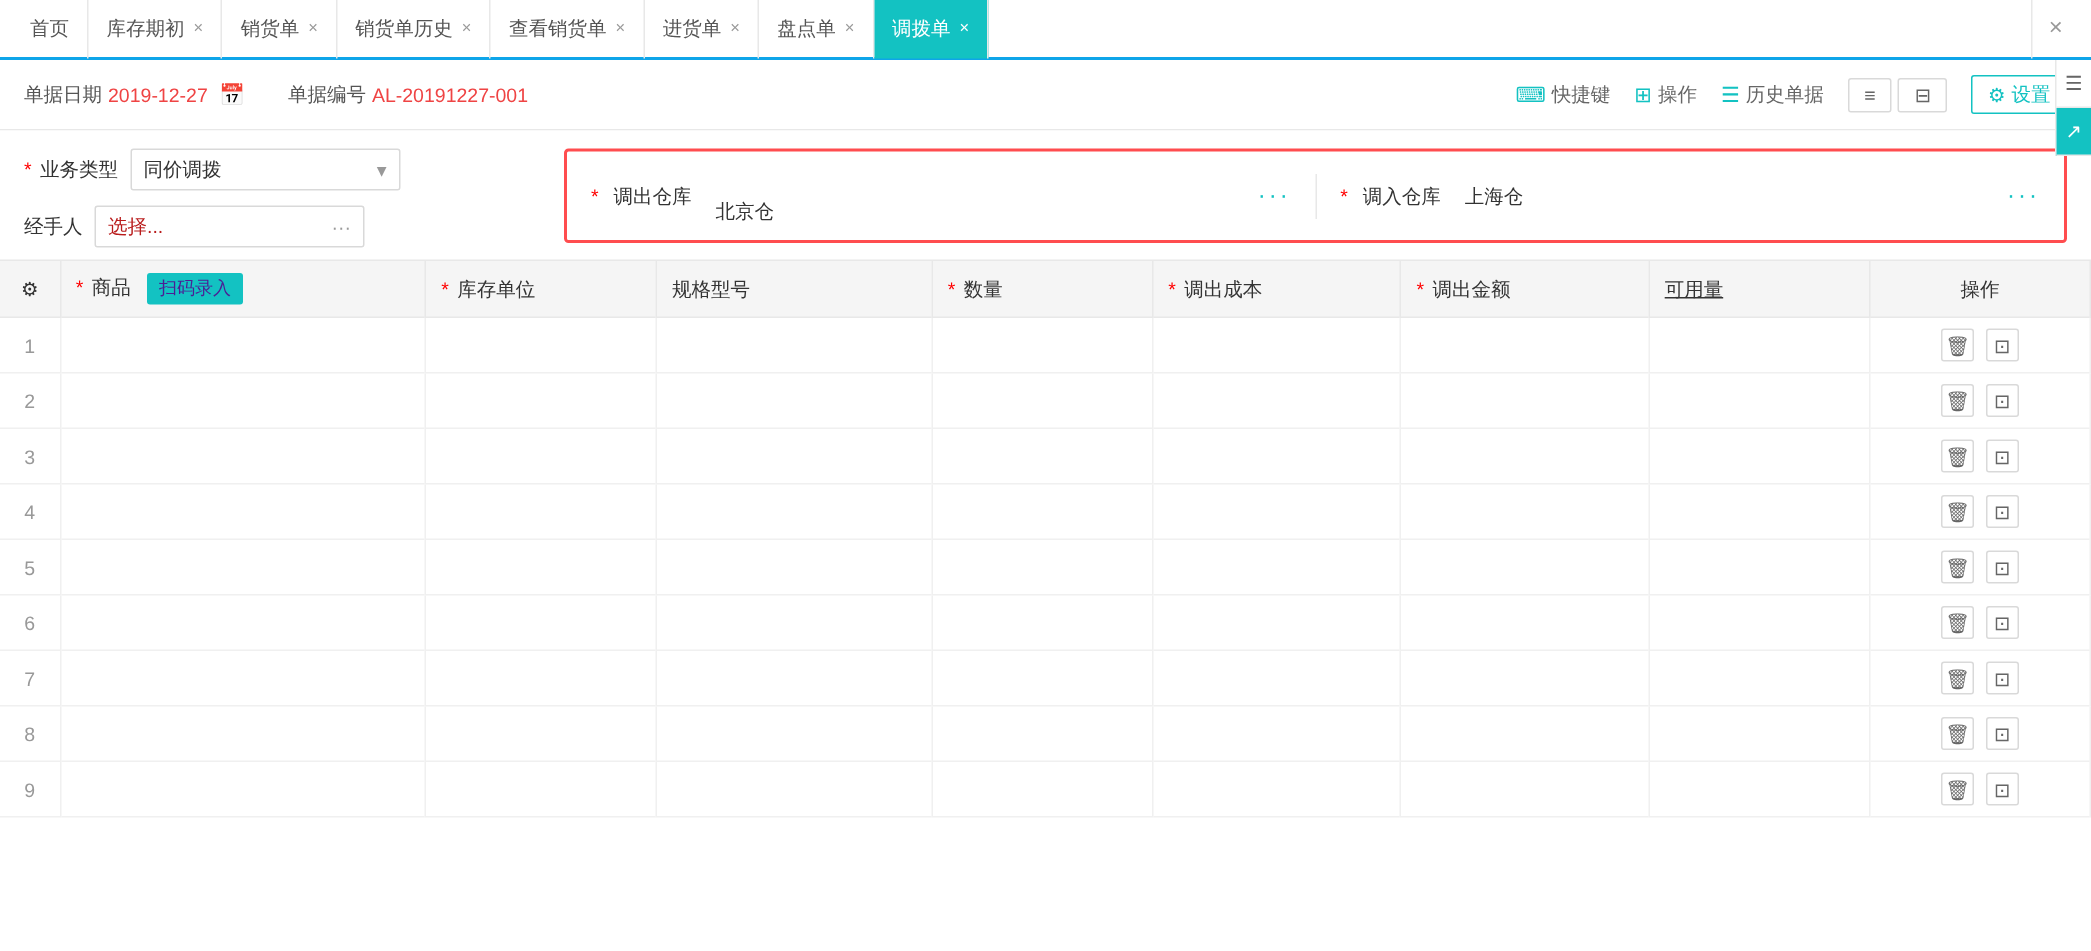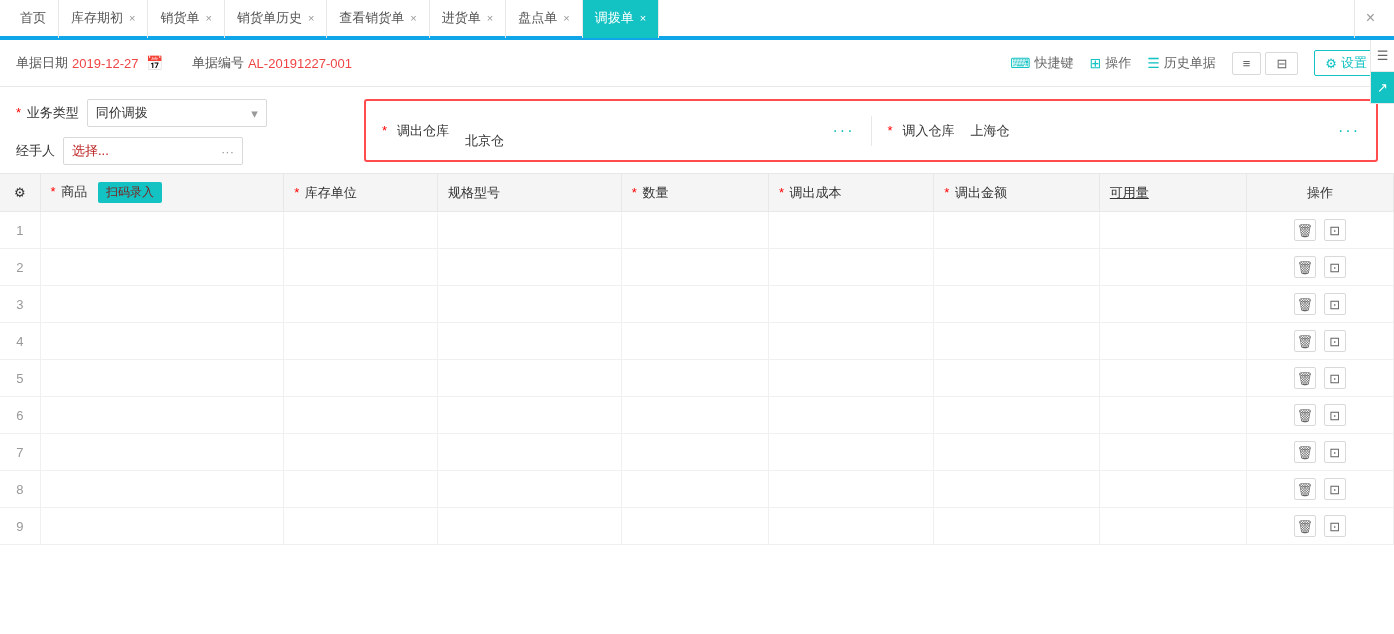--- a/index.html
+++ b/index.html
@@ -1,21 +1,21 @@
 <!DOCTYPE html>
 <html><head>
   <meta charset="utf-8">
   <style>
     * { box-sizing: border-box; margin: 0; padding: 0; }
     body { font-family: "Microsoft YaHei", "PingFang SC", Arial, sans-serif; font-size: 13px; background: #fff; color: #333; overflow: hidden; }
 
     
     .tab-bar {
       display: flex; align-items: center;
-      border-bottom: 4px solid #0ea5e9;
+      border-bottom: 2px solid #0ea5e9;
       background: #fff;
       height: 40px;
       padding: 0 8px;
     }
     .tab-item {
       display: flex; align-items: center;
       padding: 0 12px;
       height: 40px;
       font-size: 13px;
       cursor: pointer;
@@ -86,21 +86,21 @@
       border-radius: 2px;
       cursor: pointer;
       font-size: 13px;
     }
 
     
     .form-area {
       display: flex;
       align-items: flex-start;
       padding: 12px 16px 8px 16px;
-      gap: 8px;
+      gap: 20px;
       background: #fff;
       border-bottom: 1px solid #e8e8e8;
     }
     .form-left {
       display: flex; flex-direction: column; gap: 10px;
       min-width: 340px;
     }
     .form-field {
       display: flex; align-items: center; gap: 8px;
     }
@@ -171,21 +171,21 @@
     }
     .data-table td {
       padding: 7px 10px;
       border-right: 1px solid #f0f0f0;
       color: #333;
     }
     .data-table td:first-child { text-align: center; color: #999; }
     .row-num { text-align: center; color: #999; }
     .scan-btn {
       background: #13c2c2;
-      color: #7f1d1d;
+      color: #4c1d95;
       border: none;
       border-radius: 2px;
       padding: 2px 8px;
       font-size: 12px;
       cursor: pointer;
     }
     .th-required { color: red; margin-right: 2px; }
 
     .action-col { text-align: center; white-space: nowrap; }
     .action-icon {

